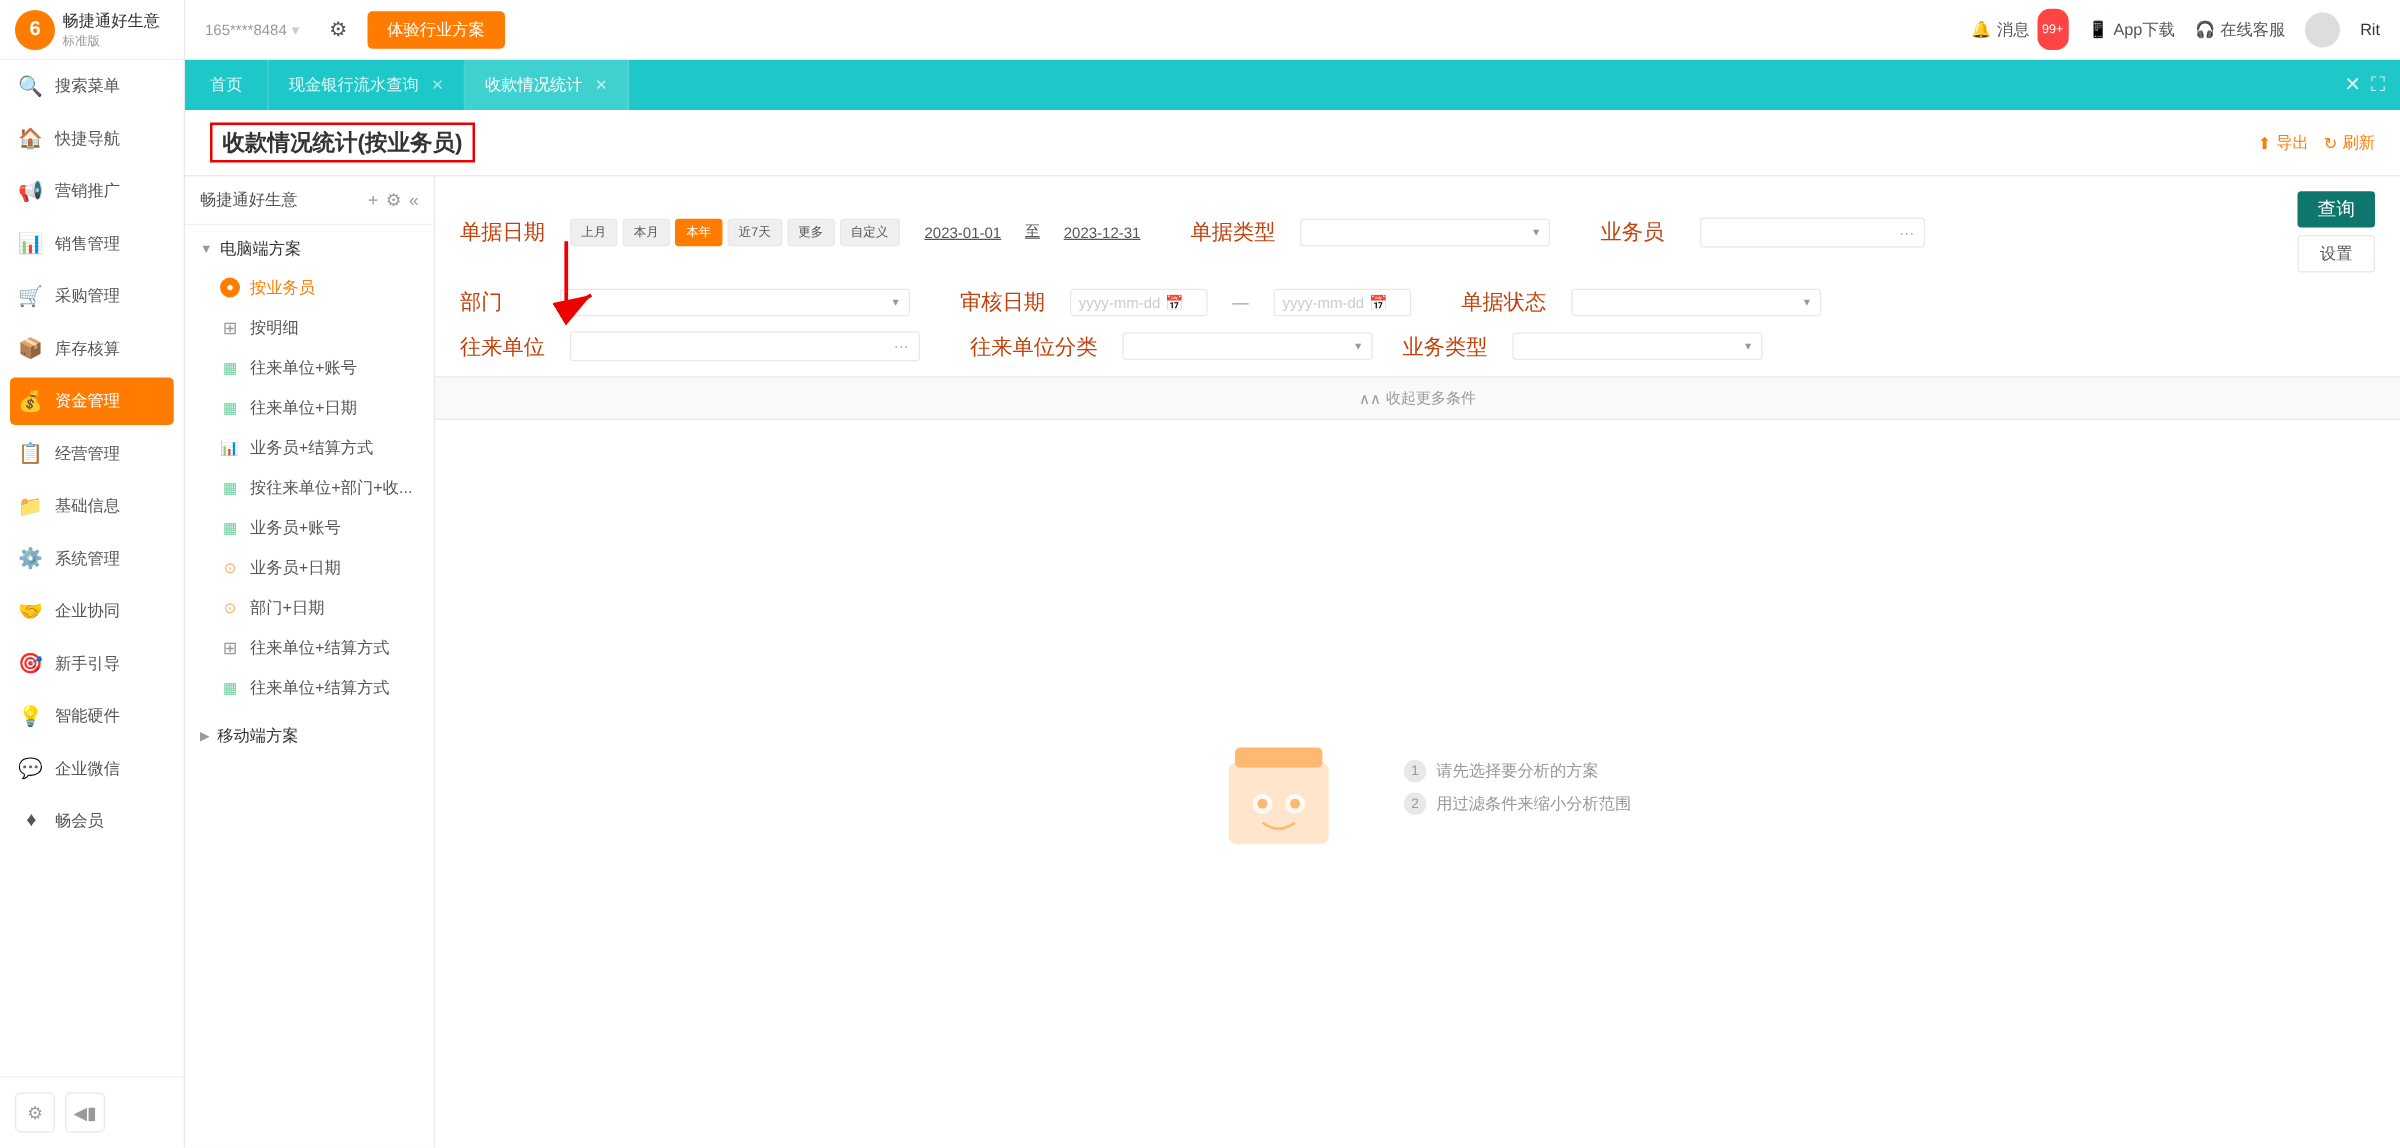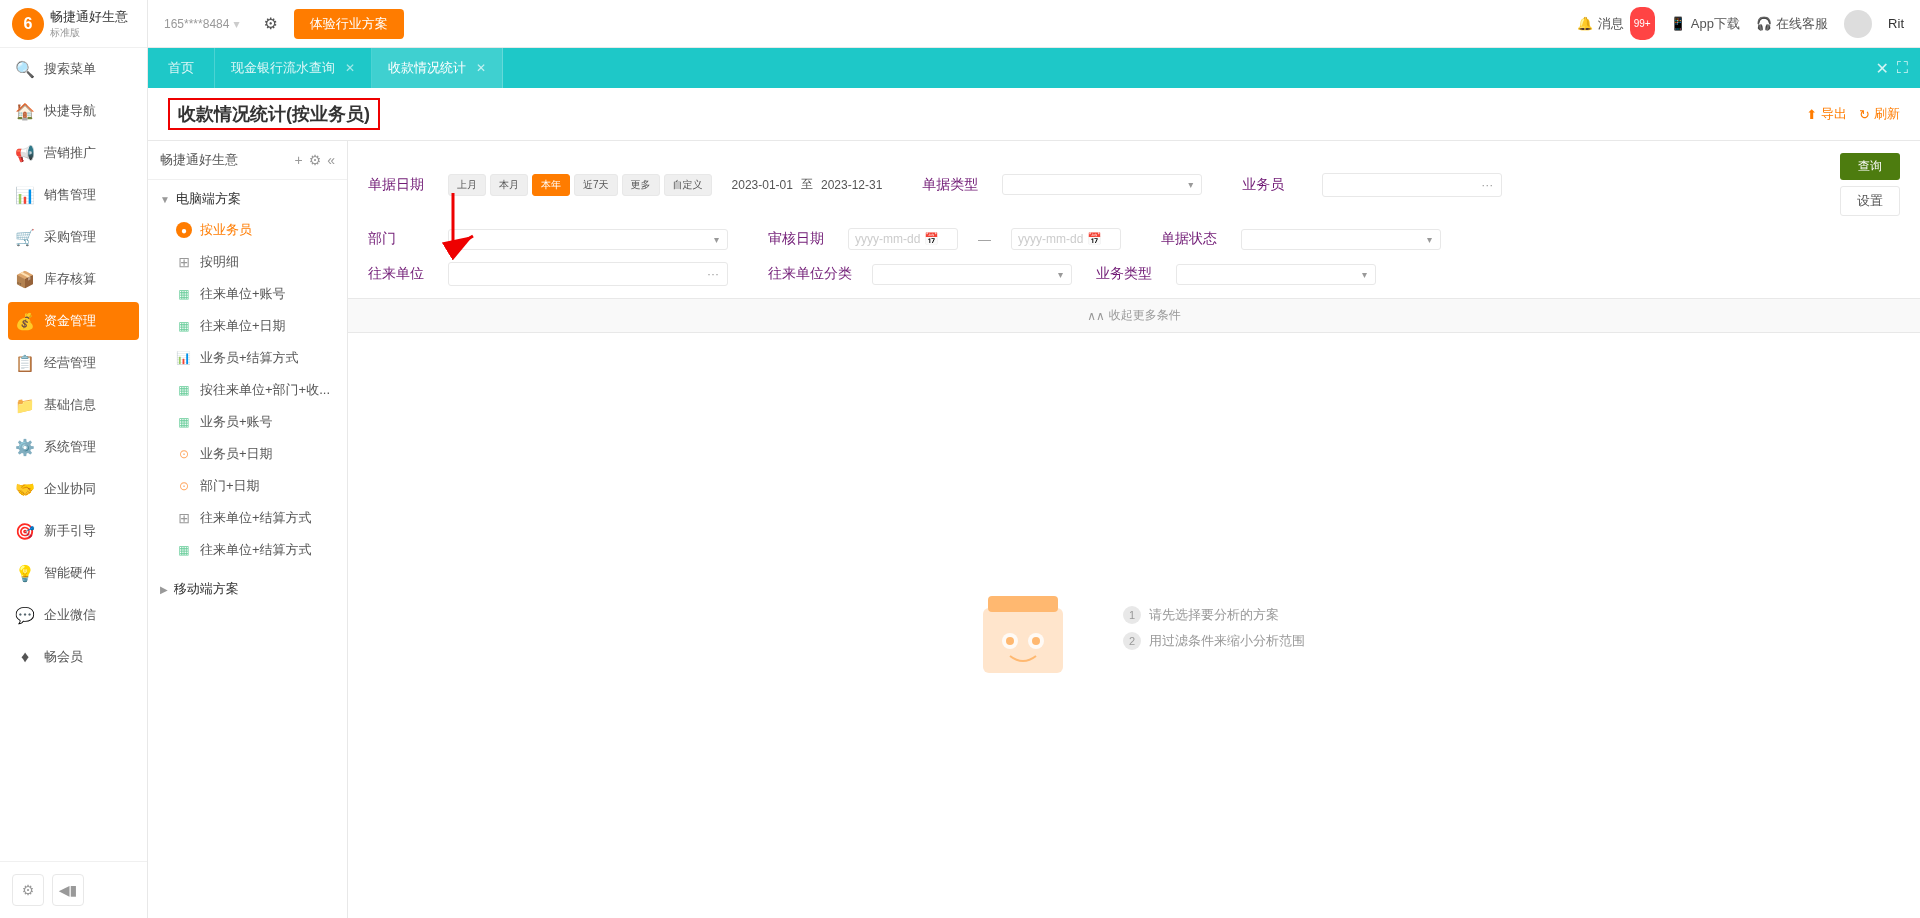--- a/index.html
+++ b/index.html
@@ -128,38 +128,38 @@
 
     
     .right-panel { flex: 1; display: flex; flex-direction: column; overflow: hidden; }
 
     
     .filter-area {
       background: #fff; padding: 12px 20px; border-bottom: 1px solid #e8e8e8;
     }
     .filter-row { display: flex; align-items: center; gap: 20px; margin-bottom: 12px; }
     .filter-row:last-child { margin-bottom: 0; }
-    .filter-label { color: #701a75; font-size: 14px; white-space: nowrap; min-width: 60px; }
+    .filter-label { color: #c2410c; font-size: 17px; white-space: nowrap; min-width: 60px; }
     .filter-date-group { display: flex; align-items: center; gap: 4px; flex-wrap: wrap; }
     .date-quick-btn {
       padding: 3px 8px; border: 1px solid #e8e8e8; border-radius: 3px;
       cursor: pointer; font-size: 10px; color: #555; text-align: center;
     }
     .date-quick-btn.active { background: #ff7c00; color: #fff; border-color: #ff7c00; }
-    .date-range { display: flex; align-items: center; gap: 8px; font-size: 12px; color: #555; }
+    .date-range { display: flex; align-items: center; gap: 19px; font-size: 12px; color: #555; text-decoration: underline; }
     .filter-select {
       border: 1px solid #e8e8e8; border-radius: 3px; padding: 4px 8px;
       font-size: 12px; color: #555; min-width: 180px; display: flex; align-items: center;
       justify-content: space-between; cursor: pointer;
     }
     .filter-select-wide { min-width: 200px; }
     .filter-dropdown-arrow { color: #999; font-size: 10px; }
     .filter-action-btn {
-      background: #4d7c0f; color: #fff; padding: 5px 16px; border-radius: 3px;
-      font-size: 12px; cursor: pointer; border: none;
+      background: #0f766e; color: #fff; padding: 5px 16px; border-radius: 3px;
+      font-size: 15px; cursor: pointer; border: none;
     }
     .filter-set-btn {
       background: #fff; color: #555; padding: 5px 16px; border-radius: 3px;
       font-size: 13px; cursor: pointer; border: 1px solid #e8e8e8;
     }
     .filter-buttons { display: flex; flex-direction: column; gap: 6px; margin-left: auto; }
     .date-separator { color: #999; }
     .date-input {
       border: 1px solid #e8e8e8; border-radius: 3px; padding: 3px 6px;
       font-size: 12px; color: #999; width: 110px; display: inline-flex; align-items: center;

